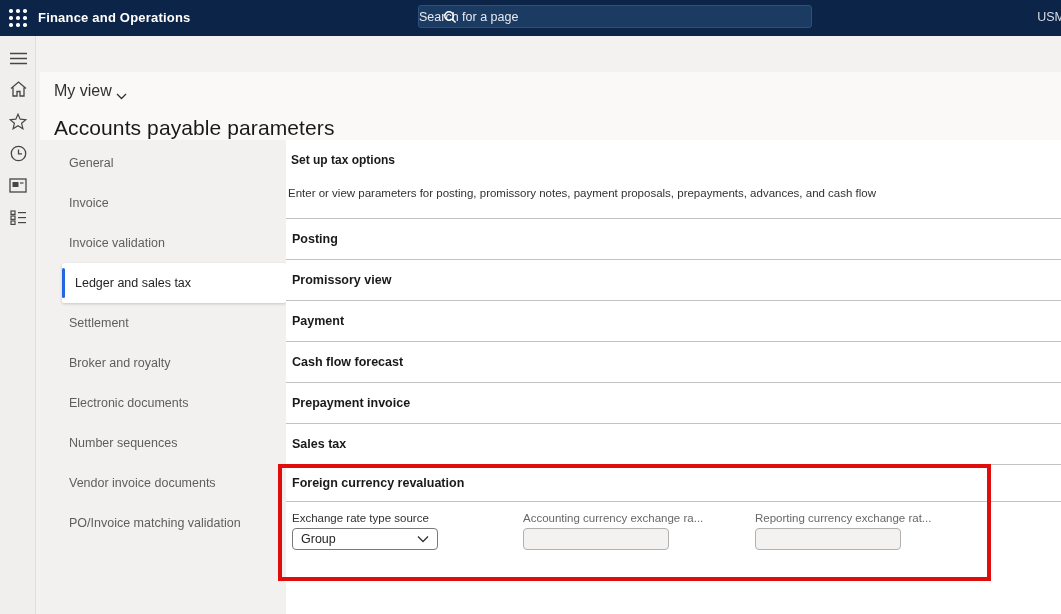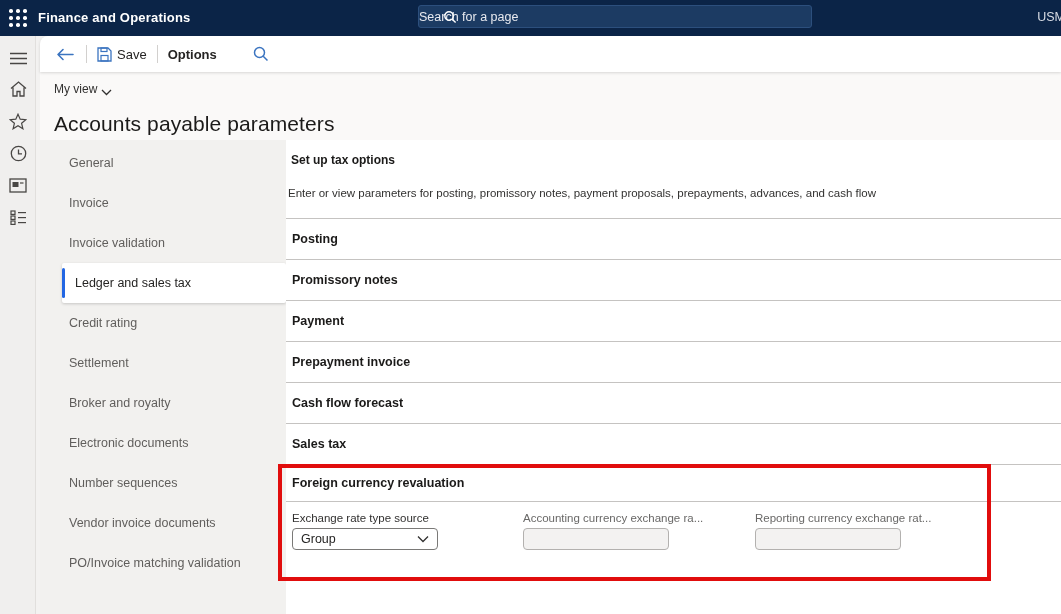--- a/index.html
+++ b/index.html
@@ -34,21 +34,21 @@
              border-radius:8px 0 0 0; box-shadow:0 1px 3px rgba(0,0,0,.14);
              display:flex; align-items:center; z-index:20; }
   .tb-btn { display:flex; align-items:center; gap:5px; padding:0 10px; height:100%;
             font-size:13px; color:#252423; cursor:pointer; }
   .tb-sep { width:1px; height:18px; background:#d2d0ce; }
   .tb-options { font-weight:bold; }
 
   
   .header-band { position:absolute; left:4px; top:36px; width:1021px; height:68px;
                  background:#faf9f8; padding:10px 0 0 14px; z-index:10; }
-  .my-view { display:flex; align-items:flex-end; gap:4px; font-size:12px; color:#323130; cursor:pointer; width:max-content; }
+  .my-view { display:flex; align-items:flex-end; gap:4px; font-size:16px; color:#323130; cursor:pointer; width:max-content; }
   .page-title { margin-top:16px; font-size:21px; font-weight:normal; color:#1b1a19; letter-spacing:.1px; }
 
   
   .content-row { position:absolute; left:4px; top:104px; width:1021px; height:474px;
                  display:flex; background:#fff; }
 
   
   .toc { width:246px; height:100%; background:#f2f1ef; padding-top:3px; flex:none; }
   .toc-item { height:40px; display:flex; align-items:center; padding-left:29px;
               font-size:12.5px; color:#605e5c; cursor:pointer; }
@@ -155,83 +155,56 @@
       <line x1="8" y1="2.6" x2="16" y2="2.6"></line>
           <line x1="8" y1="7.6" x2="16" y2="7.6"></line>
           <line x1="8" y1="12.6" x2="16" y2="12.6"></line>
         </g>
       </svg>
   </div>
 </div>
 
 <div class="shell">
 
-  <div class="toolbar">
-    <div class="tb-btn" style="padding:0 12px 0 16px;">
-      <svg width="18" height="13" viewBox="0 0 18 13">
-        <path d="M17 6.5 H2 M7 1.5 L2 6.5 L7 11.5" fill="none" stroke="#3b74c0" stroke-width="1.6" stroke-linecap="round" stroke-linejoin="round"></path>
-        </svg>
-    </div>
-    <div class="tb-sep"></div>
-    <div class="tb-btn">
-      <svg width="15" height="15" viewBox="0 0 15 15">
-        <path d="M1 1 H11 L14 4 V14 H1 Z" fill="none" stroke="#3b74c0" stroke-width="1.3"></path>
-        <rect x="4" y="8.5" width="7" height="5.5" fill="none" stroke="#3b74c0" stroke-width="1.2"></rect>
-        <rect x="4" y="1" width="6" height="3.5" fill="none" stroke="#3b74c0" stroke-width="1.2"></rect>
-        </svg>
-      <span>Save</span>
-    </div>
-    <div class="tb-sep"></div>
-    <div class="tb-btn tb-options">
-      <span>Options</span>
-    </div>
-    <div class="tb-btn" style="margin-left:16px;">
-      <svg width="16" height="16" viewBox="0 0 16 16">
-        <circle cx="6.5" cy="6.5" r="5" fill="none" stroke="#3b74c0" stroke-width="1.5"></circle>
-        <line x1="10.2" y1="10.2" x2="14.5" y2="14.5" stroke="#3b74c0" stroke-width="1.5"></line>
-        </svg>
-    </div>
-  </div>
 
   <div class="header-band">
     <div class="my-view">
       <span>My view</span>
       <svg width="11" height="7" viewBox="0 0 11 7">
         <path d="M1 1 L5.5 5.5 L10 1" fill="none" stroke="#323130" stroke-width="1.3"></path>
         </svg>
     </div>
     <div class="page-title">Accounts payable parameters</div>
   </div>
 
   <div class="content-row">
 
     <div class="toc">
       <div class="toc-item">General</div>
       <div class="toc-item">Invoice</div>
       <div class="toc-item">Invoice validation</div>
       <div class="toc-item selected">Ledger and sales tax</div>
-      <div class="toc-item">Credit rating</div>
       <div class="toc-item">Settlement</div>
       <div class="toc-item">Broker and royalty</div>
       <div class="toc-item">Electronic documents</div>
       <div class="toc-item">Number sequences</div>
       <div class="toc-item">Vendor invoice documents</div>
       <div class="toc-item">PO/Invoice matching validation</div>
     </div>
 
     <div class="main">
       <div class="main-heading">Set up tax options</div>
       <div class="main-desc">Enter or view parameters for posting, promissory notes, payment proposals, prepayments, advances, and cash flow</div>
 
       <div class="sections">
         <div class="section-row">Posting</div>
-        <div class="section-row">Promissory notes</div>
+        <div class="section-row">Promissory view</div>
         <div class="section-row">Payment</div>
+        <div class="section-row">Cash flow forecast</div>
         <div class="section-row">Prepayment invoice</div>
-        <div class="section-row">Cash flow forecast</div>
         <div class="section-row">Sales tax</div>
       </div>
 
       <div class="expanded">
         <div class="exp-header">Foreign currency revaluation</div>
         <div class="fields">
 
           <div class="field" style="left:6px;">
             <div class="field-label">Exchange rate type source</div>
             <div class="combo">

